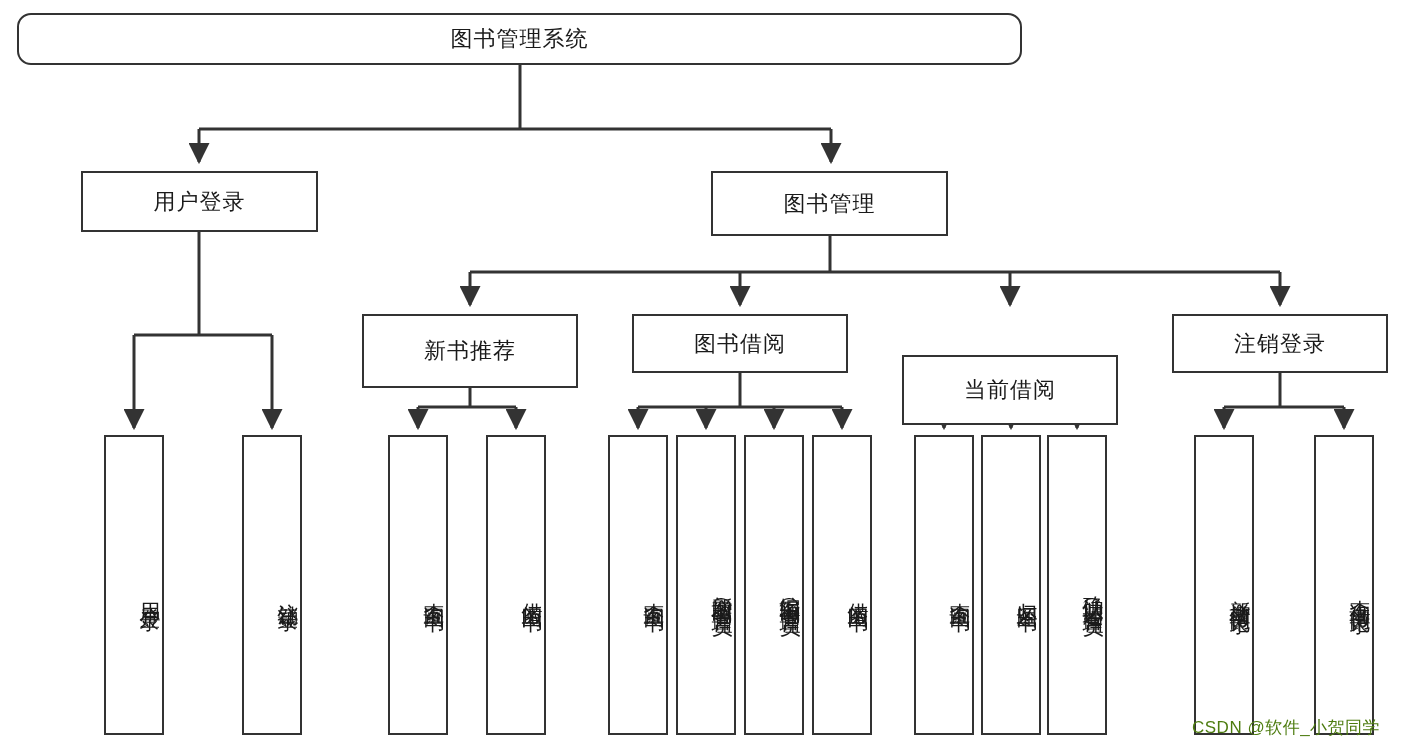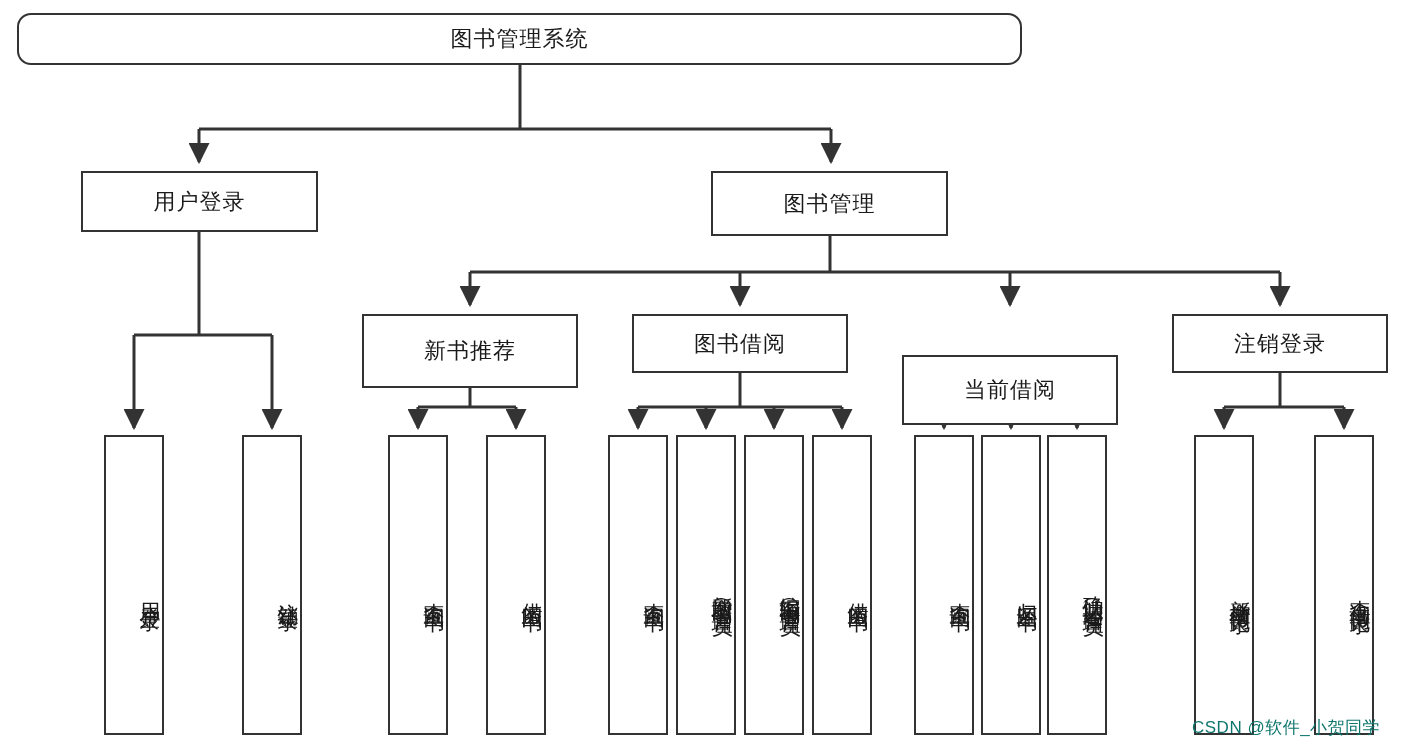--- a/index.html
+++ b/index.html
@@ -46,21 +46,21 @@
     line-height: 1.18;
     letter-spacing: 3px;
     padding-top: 14px;
     align-items: flex-start;
     justify-content: center;
     white-space: nowrap;
   }
   .watermark {
     position: absolute;
     font-size: 17px;
-    color: #0f766e;
+    color: #4d7c0f;
     white-space: nowrap;
     letter-spacing: 0.5px;
   }
 </style>
 </head>
 <body>
 
 <div id="canvas">
 
   <svg id="diagram-svg" viewBox="0 0 1405 747" xmlns="http://www.w3.org/2000/svg">

